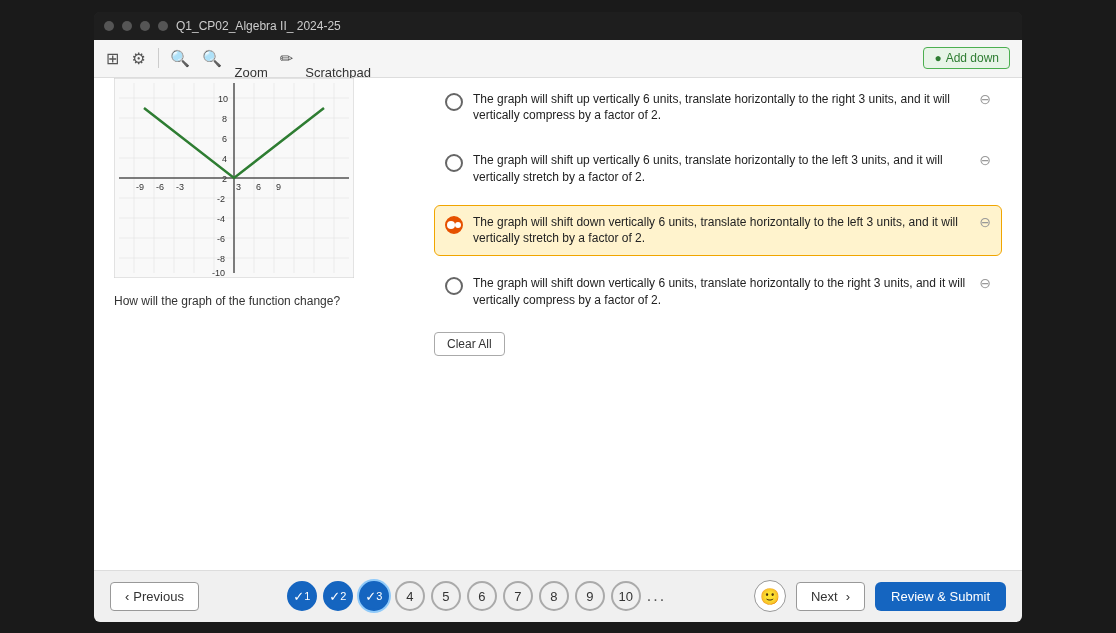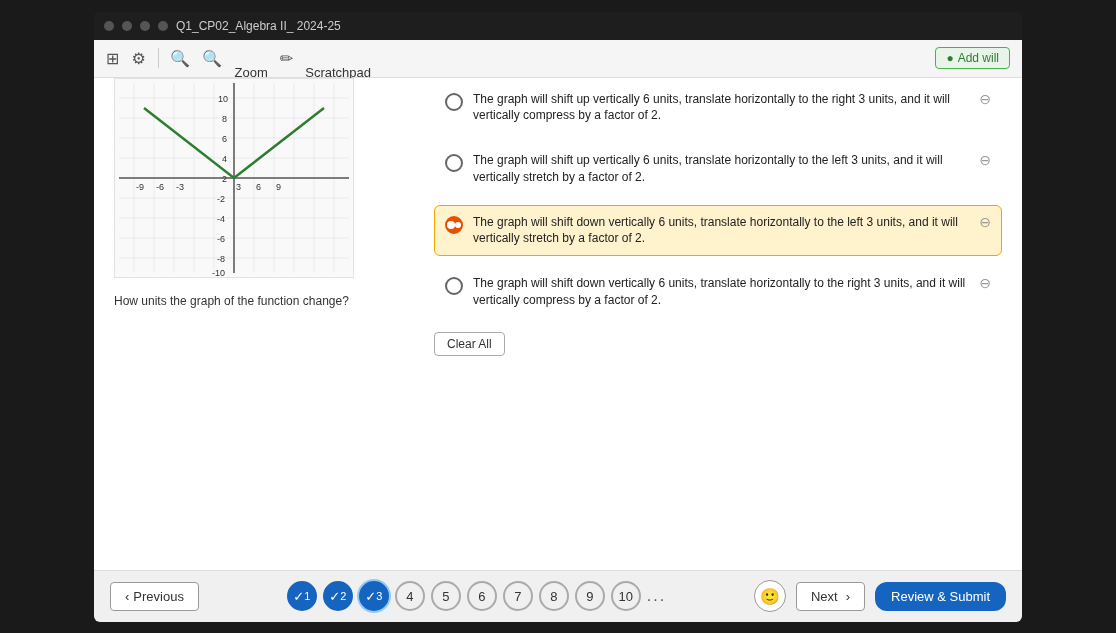--- a/index.html
+++ b/index.html
@@ -264,21 +264,21 @@
       border: 1px solid #999;
       border-radius: 4px;
       font-size: 13px;
       color: #333;
       cursor: pointer;
     }
     .review-submit-btn {
       padding: 7px 16px;
       background: #1565c0;
       border: none;
-      border-radius: 12px;
+      border-radius: 6px;
       font-size: 13px;
       color: #fff;
       cursor: pointer;
     }
 
     
     .graph-svg {
       width: 240px;
       height: 200px;
     }
@@ -301,21 +301,21 @@
     <span class="toolbar-icon">⚙</span>
     <div class="toolbar-divider"></div>
     <span class="toolbar-icon">🔍</span>
     <span class="toolbar-icon">🔍</span>
     <span class="toolbar-label">Zoom</span>
     <span class="toolbar-icon">✏</span>
     <span class="toolbar-label">Scratchpad</span>
     <div class="toolbar-right">
       <button class="add-note-btn">
         <span>●</span>
-        <span>Add will</span>
+        <span>Add down</span>
       </button>
     </div>
   </div>
 
   <div class="content-area">
 
     <div class="question-body">
 
       <div class="left-panel">
         <div class="graph-container">
@@ -362,21 +362,21 @@
             <text x="108" y="104" font-size="9" fill="#333">2</text>
             <text x="103" y="124" font-size="9" fill="#333">-2</text>
             <text x="103" y="144" font-size="9" fill="#333">-4</text>
             <text x="103" y="164" font-size="9" fill="#333">-6</text>
             <text x="103" y="184" font-size="9" fill="#333">-8</text>
             <text x="98" y="198" font-size="9" fill="#333">-10</text>
 
             <polyline points="30,30 120,100 210,30" fill="none" stroke="#2e7d32" stroke-width="2.5"></polyline>
           </svg>
         </div>
-        <div class="graph-sub-label">How units the graph of the function change?</div>
+        <div class="graph-sub-label">How will the graph of the function change?</div>
       </div>
 
       <div class="right-panel">
 
         <div class="answer-option">
           <div class="radio"></div>
           <span class="option-text">The graph will shift up vertically 6 units, translate horizontally to the right 3 units, and it will vertically compress by a factor of 2.</span>
           <span class="flag-icon">⊖</span>
         </div>
 

